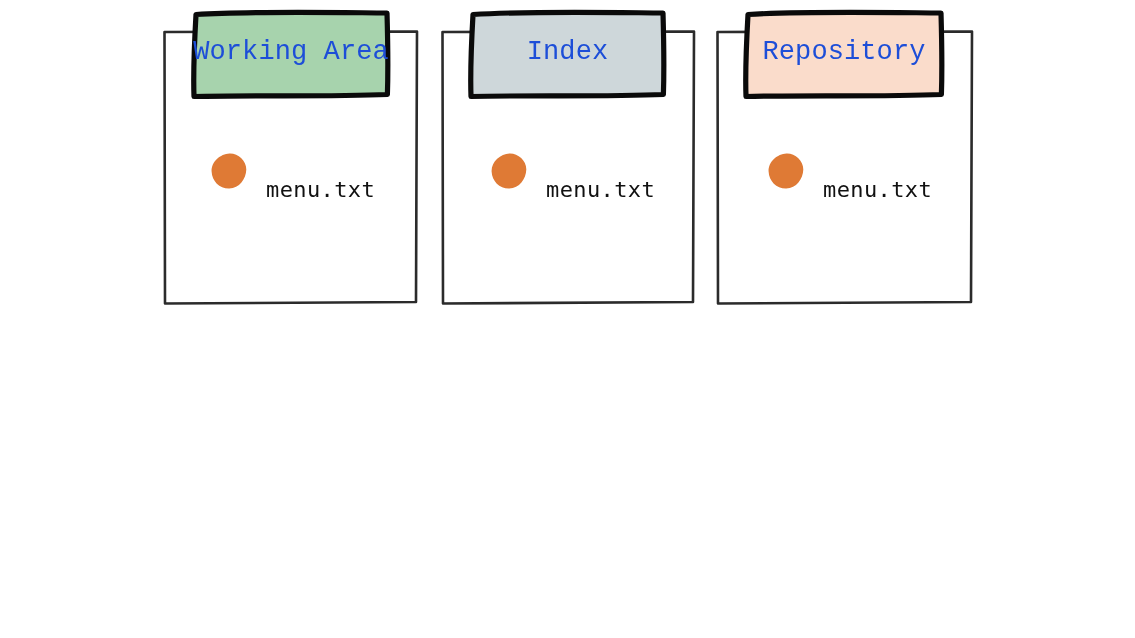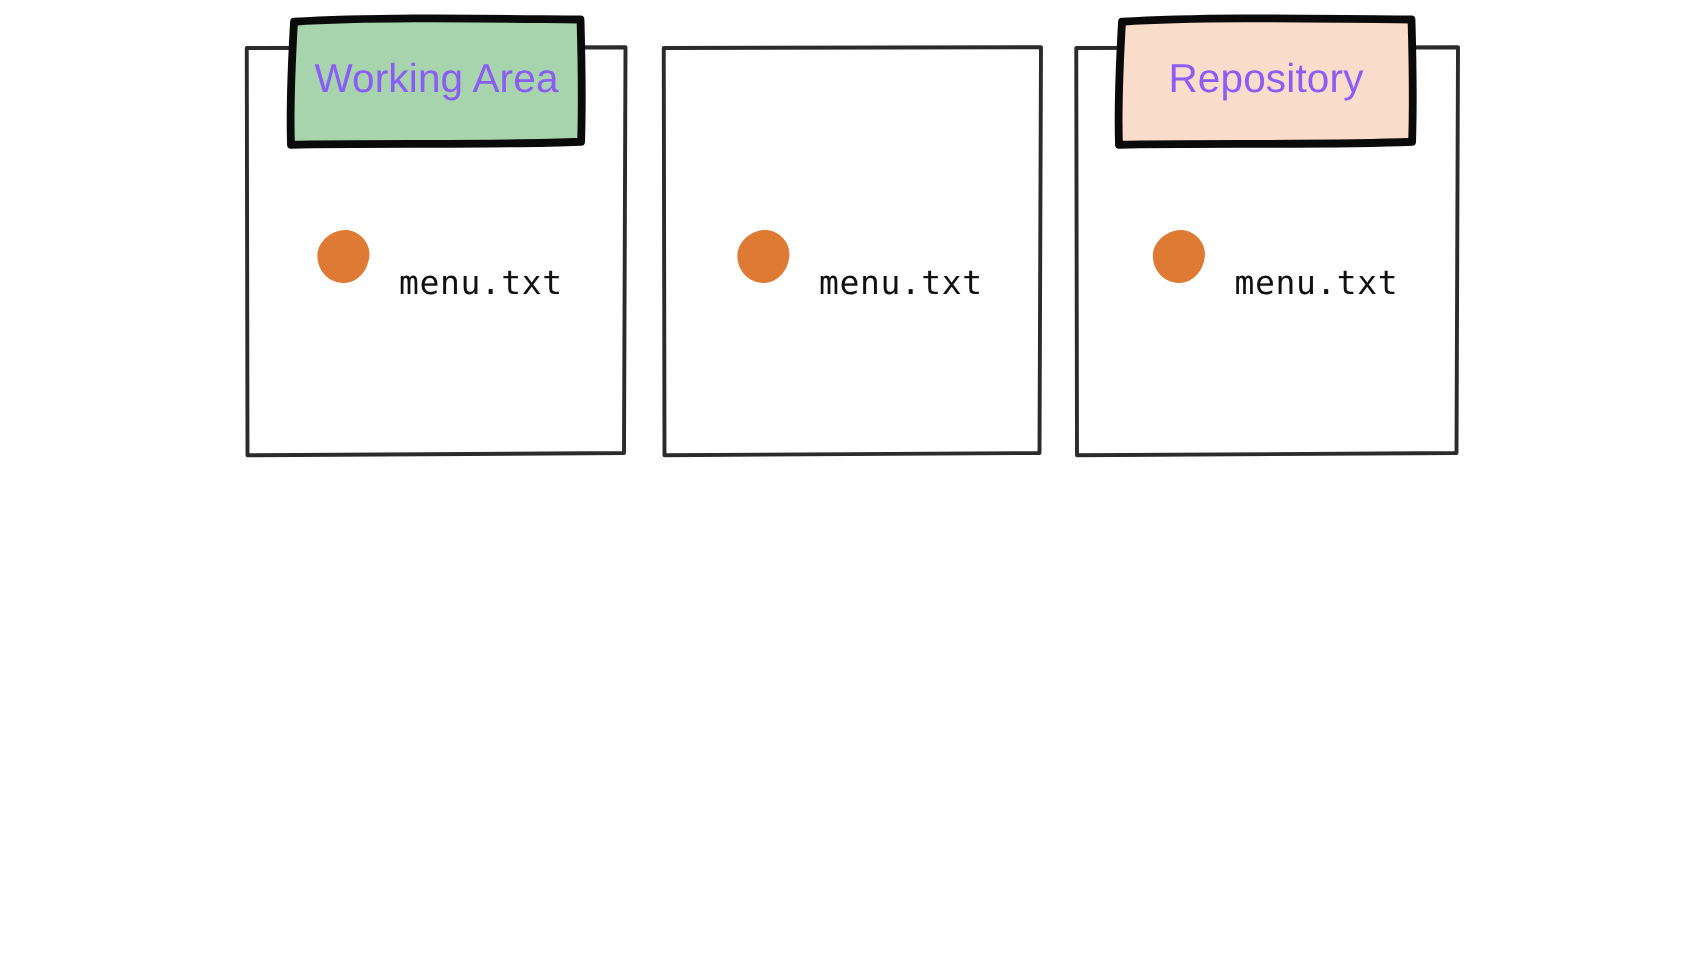--- a/index.html
+++ b/index.html
@@ -49,23 +49,23 @@
     width: 100%;
     height: 100%;
     overflow: visible;
   }
   .tab-text {
     position: absolute;
     inset: 0;
     display: flex;
     align-items: center;
     justify-content: center;
-    font-family: Liberation Sans, sans-serif;
+    font-family: Liberation Mono, monospace;
     font-size: 27px;
-    color: #8b5cf6;
+    color: #1d4ed8;
     letter-spacing: 0.1px;
     line-height: 1;
     padding-bottom: 3px;
     white-space: nowrap;
     user-select: none;
   }
 
   
   .file-row {
     position: absolute;
@@ -136,20 +136,27 @@
       <span class="file-dot">
         <svg viewBox="0 0 38 38">
           <path d="M19.5 1.4 C27.8 1.0 36.6 8.4 36.3 17.6 C36.0 27.0 29.4 36.4 19.2 36.6
                    C9.6 36.8 2.0 29.0 1.6 19.4 C1.2 9.6 10.4 1.8 19.5 1.4 Z" fill="#df7a35"></path>
         </svg>
       </span>
       <span class="file-name">menu.txt</span>
     </div>
   </div>
 
+  <div class="tab" style="left:467px; top:8px; width:201px; height:92px;">
+    <svg viewBox="0 0 201 92" preserveAspectRatio="none">
+      <path d="M6.0 6.5 C60 3.0 140 4.5 196.0 5.0 C196.8 33 197.2 62 196.4 86.5
+               C139 89.0 61 87.0 4.0 88.5 C3.0 61 4.5 33 6.0 6.5 Z" fill="#ced7da" stroke="#0a0a0a" stroke-width="5.2" stroke-linejoin="round" stroke-linecap="round"></path>
+    </svg>
+    <span class="tab-text">Index</span>
+  </div>
 
   <div class="panel" style="left:715px; top:30px; width:259px; height:275px;">
     <div class="panel-body">
       <svg class="panel-outline" viewBox="0 0 259 275" preserveAspectRatio="none">
         <path d="M2.5 2 L257 1.5 L256 272 L3 273.5 Z" fill="#ffffff" stroke="#2b2b2b" stroke-width="2.6" stroke-linejoin="round" stroke-linecap="round"></path>
       </svg>
     </div>
 
     <div class="file-row" style="left:52px; top:110px;">
       <span class="file-dot">

